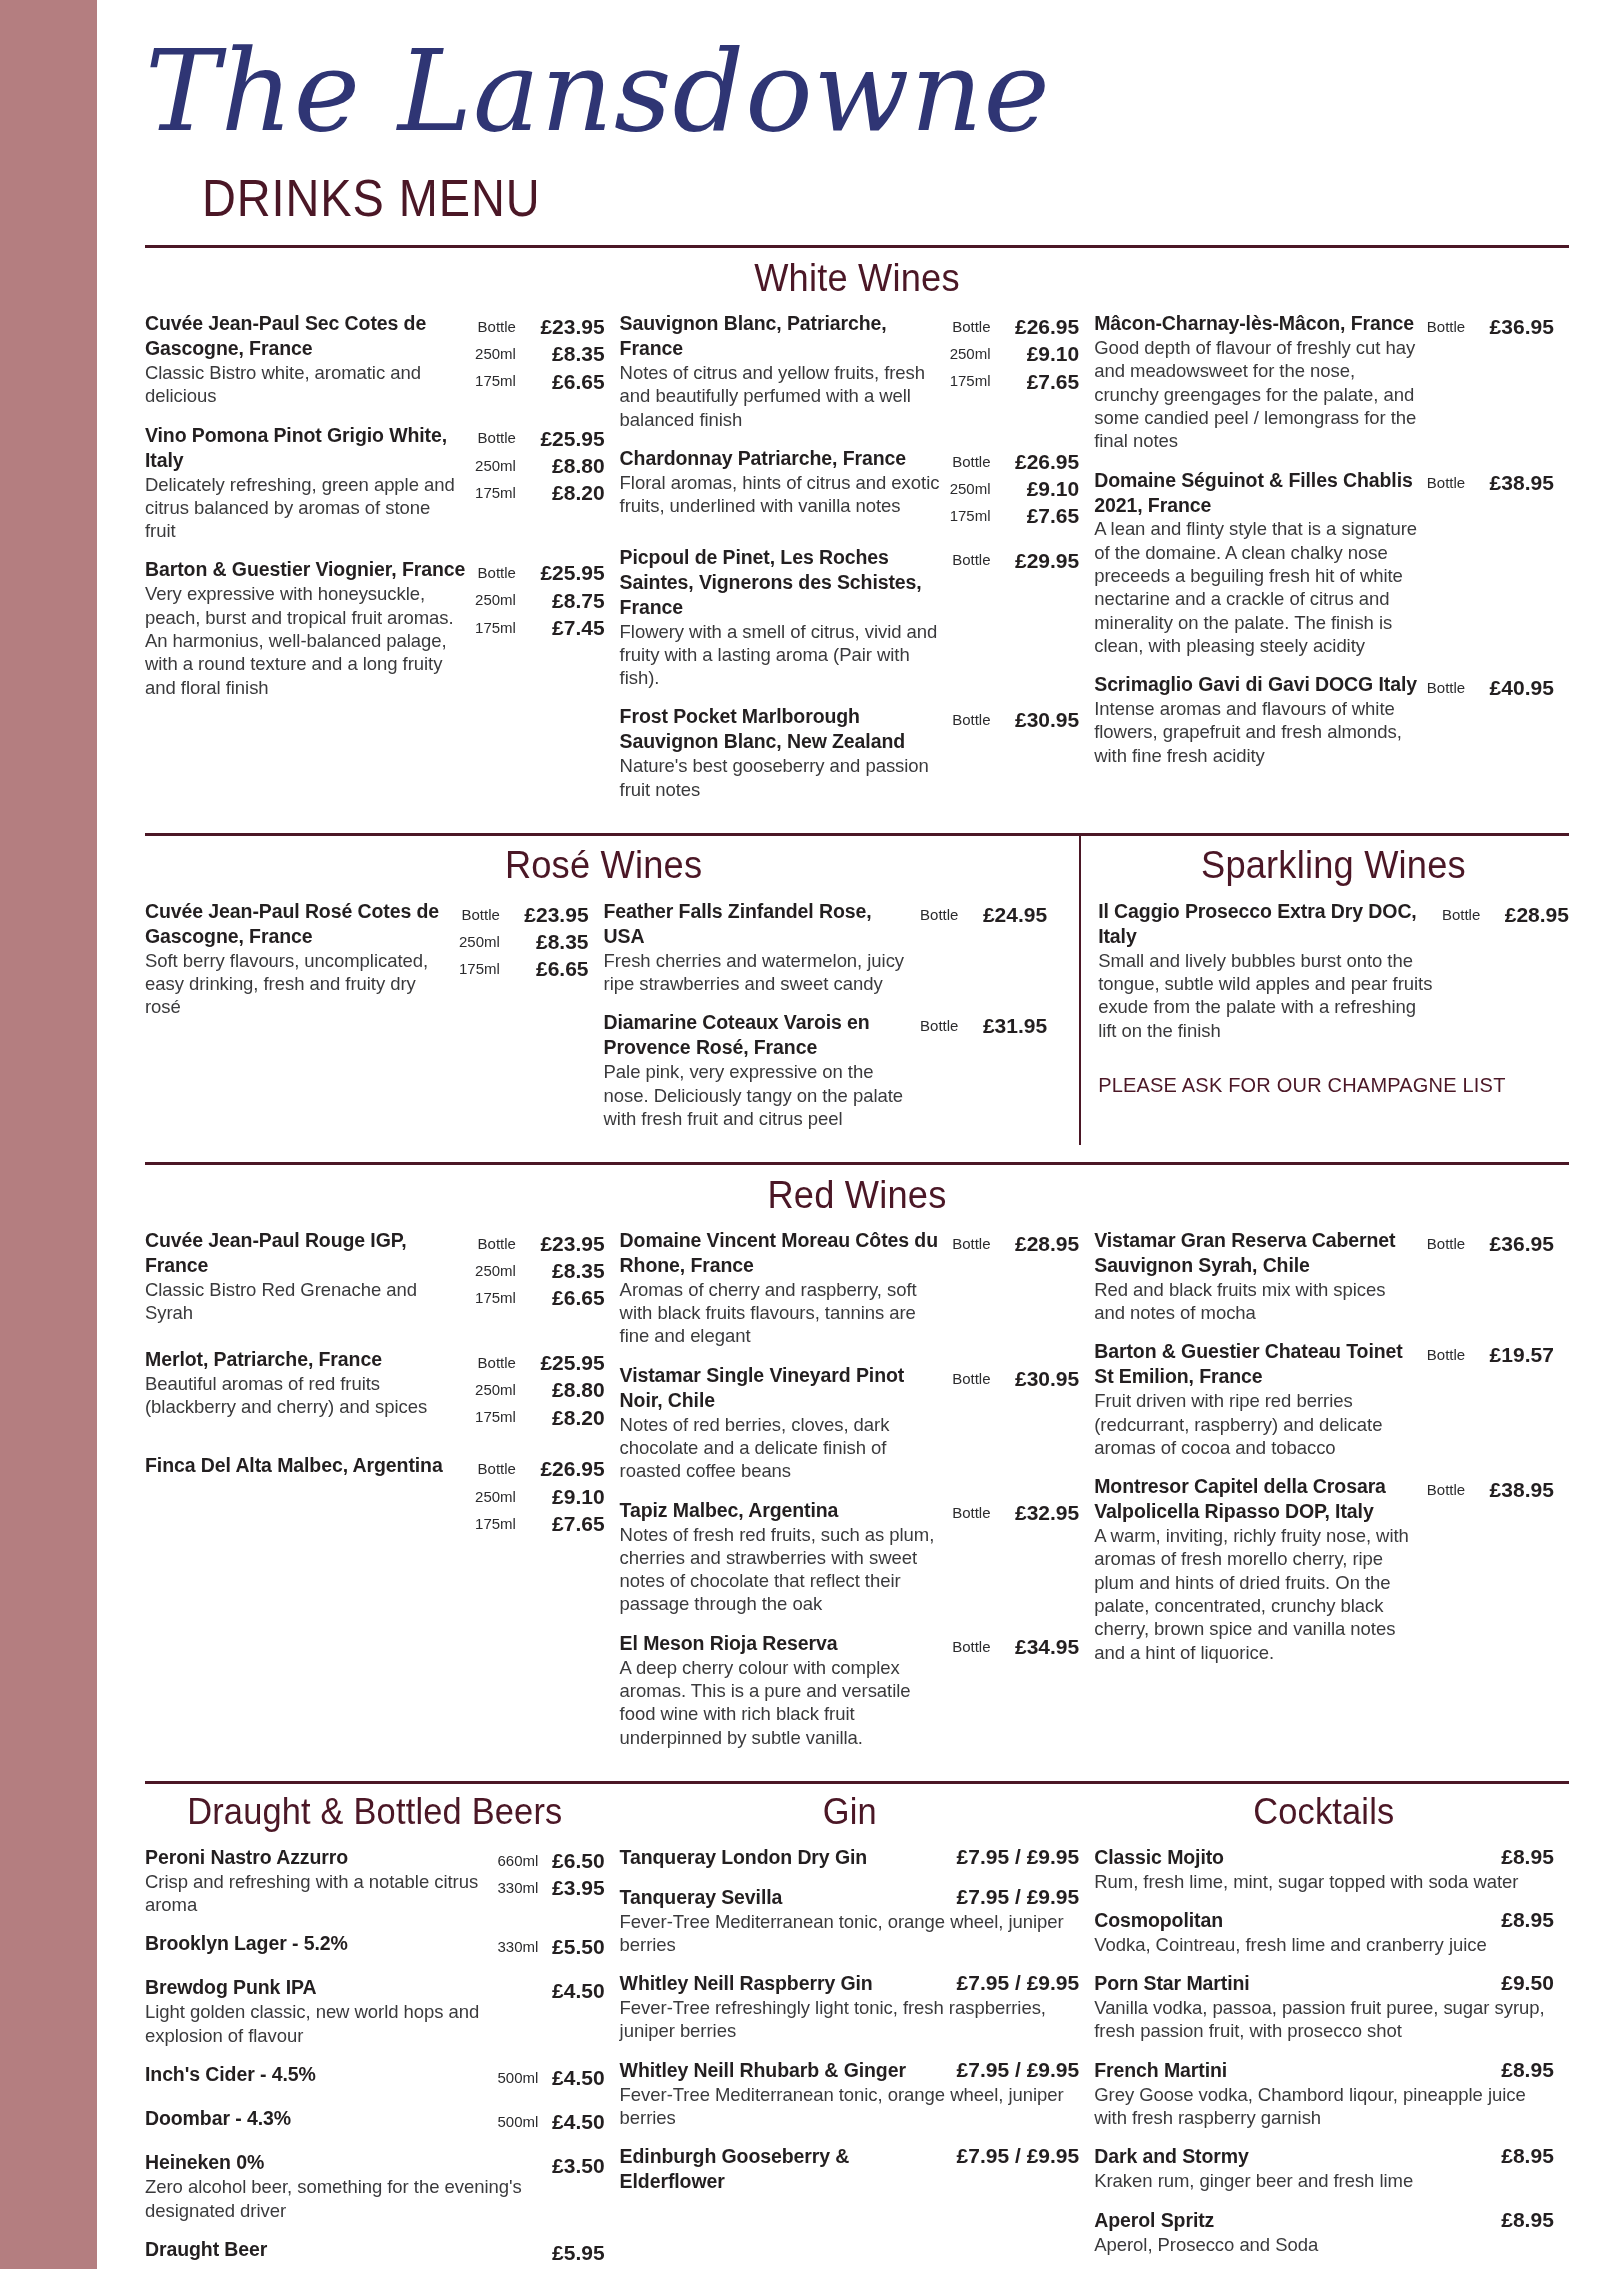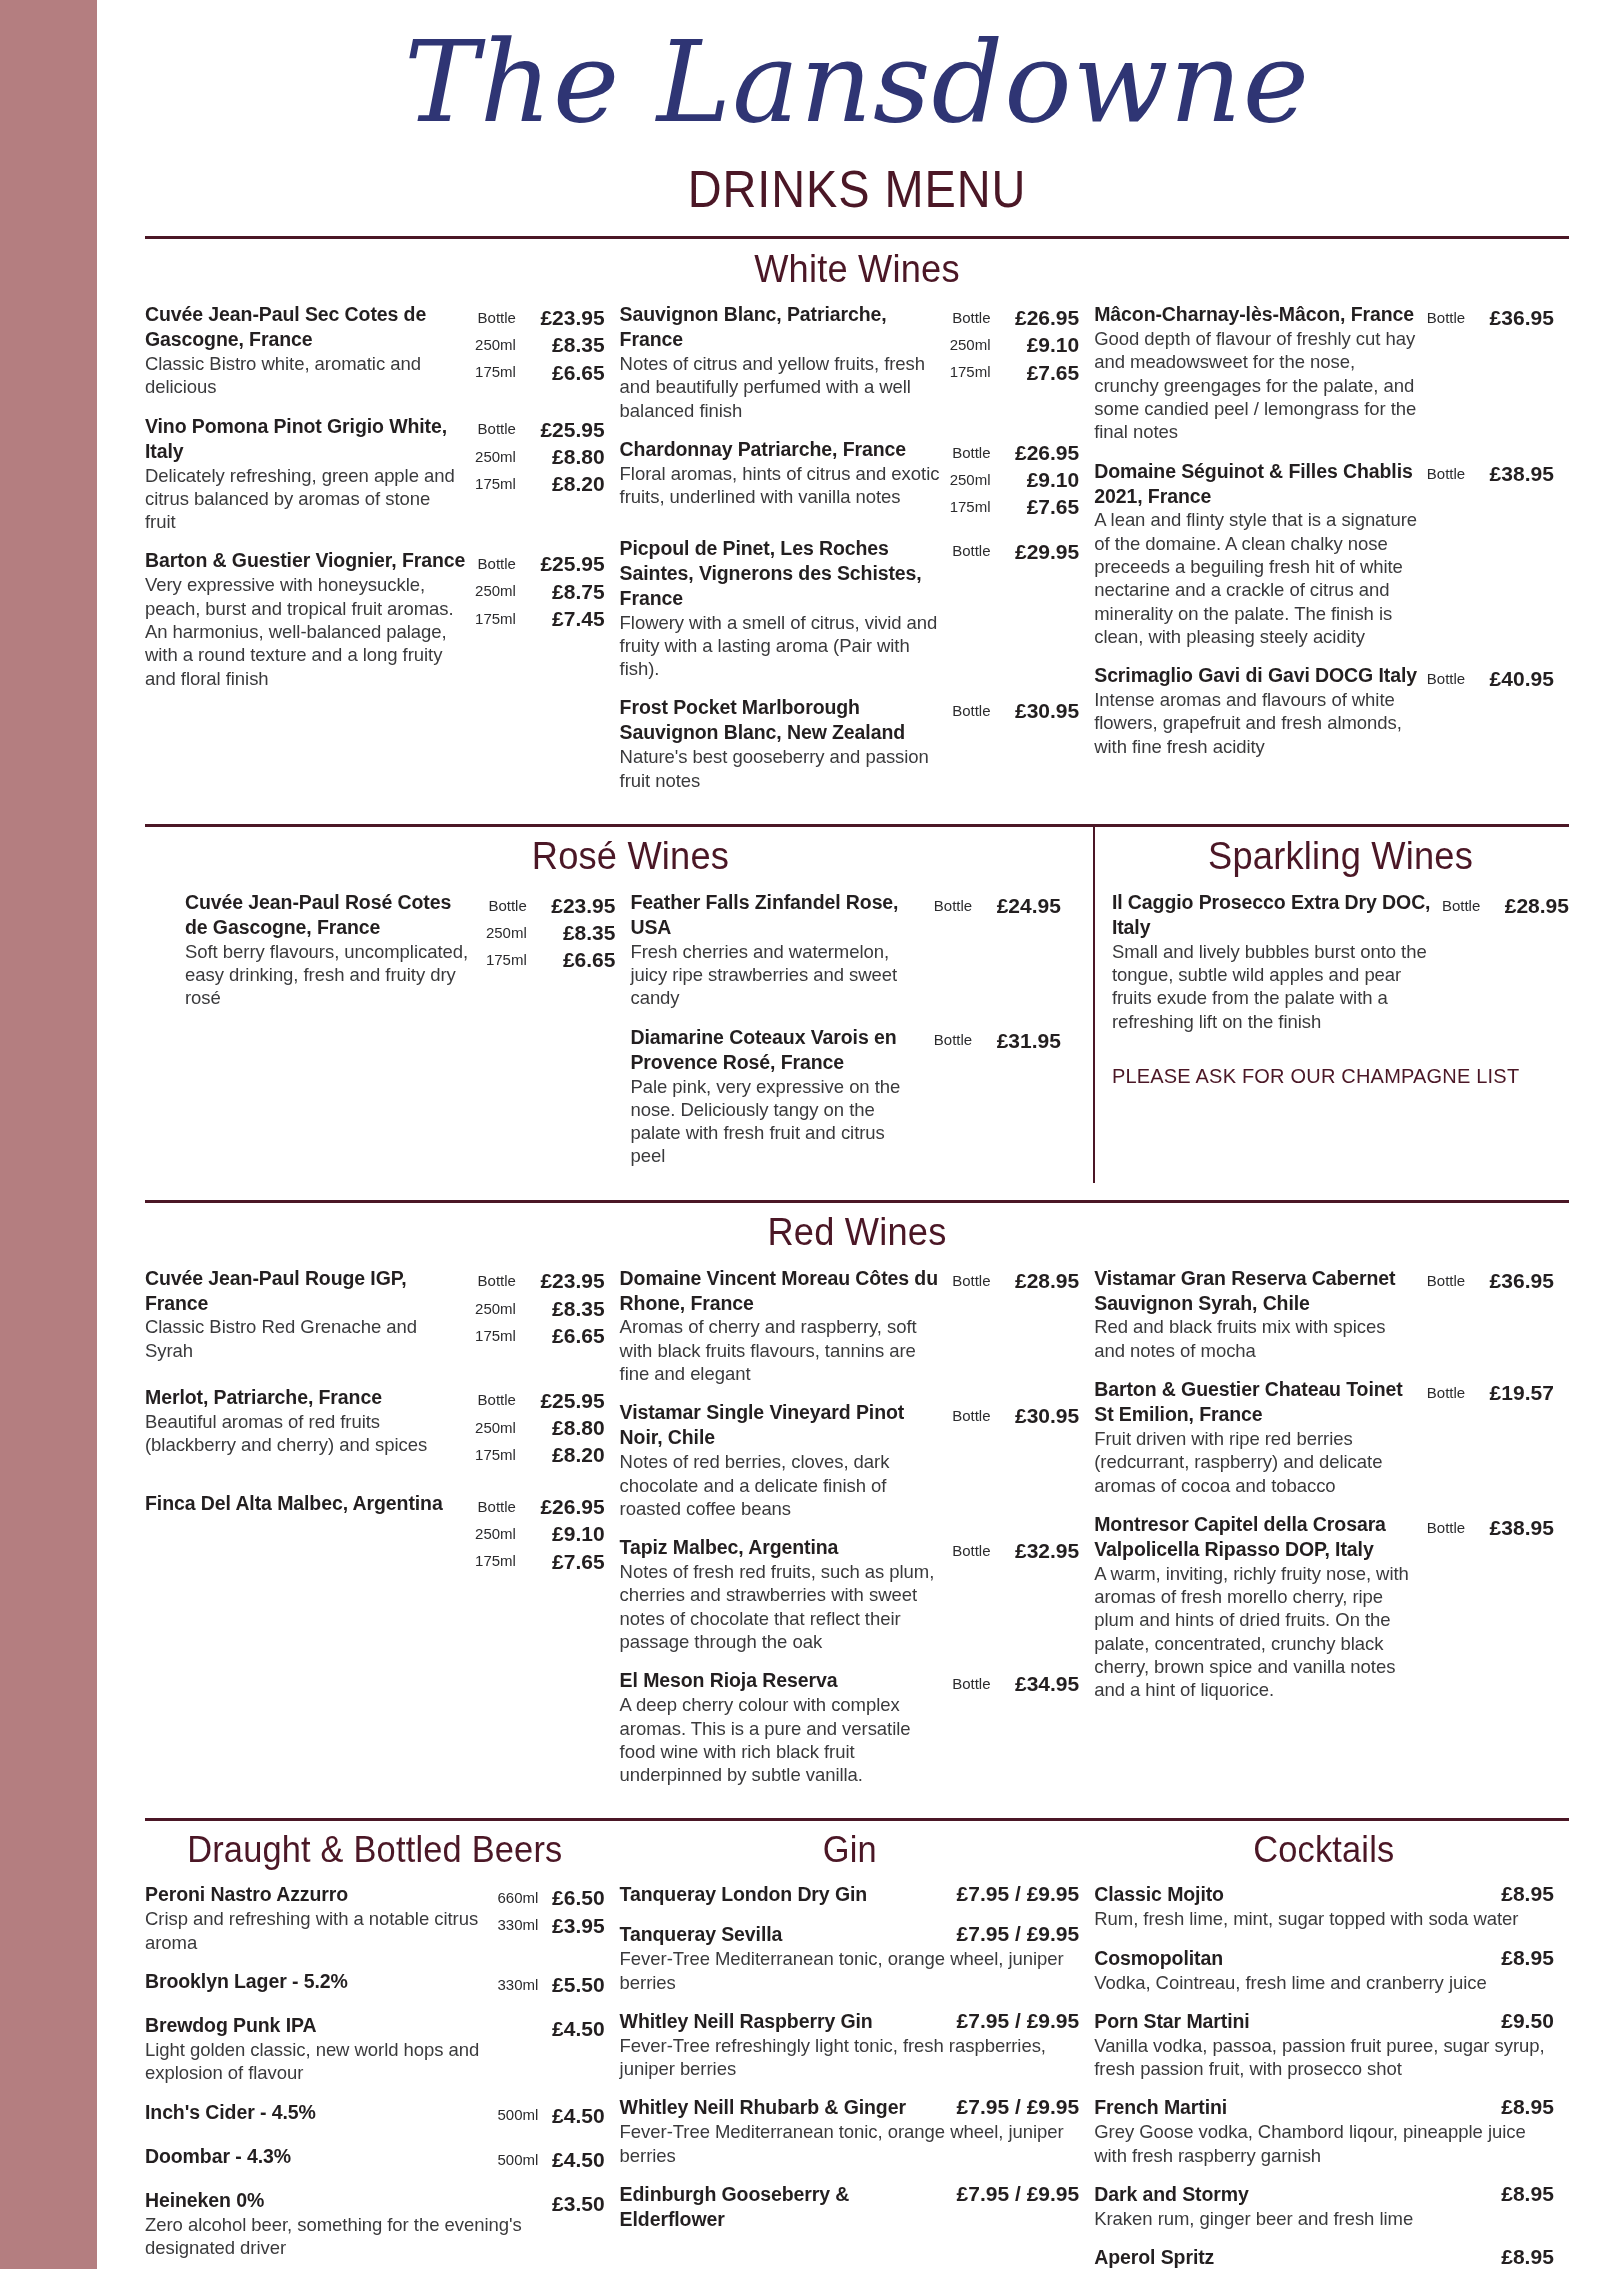--- a/index.html
+++ b/index.html
@@ -18,21 +18,21 @@
     background: #b47e80;
   }
 
   .content {
     position: absolute; left: 97px; top: 0;
     width: 1521px; height: 2269px;
     padding: 0 49px 0 48px;
   }
 
   
-  .masthead { text-align: center; padding-top: 25px; }
+  .masthead { text-align: left; padding-top: 34px; }
   .brand {
     font-family: "DejaVu Serif", serif;
     font-style: italic;
     font-weight: 400;
     font-size: 112px;
     line-height: 1.02;
     color: #2f3574;
     letter-spacing: 1px;
     white-space: nowrap;
   }
@@ -62,21 +62,21 @@
     transform: scaleX(0.93);
   }
   .sec-head.sm { font-size: 37px; }
 
   
   .cols { display: flex; gap: 0; align-items: flex-start; }
   .col { padding-right: 15px; }
   .col-3 { width: 33.33%; }
 
   .band { position: relative; }
-  .band.split { display: flex; margin-left: 40px; }
+  .band.split { display: flex; }
   .band.split .half-a { width: 65.6%; padding-right: 17px; }
   .band.split .half-b { width: 34.4%; padding-left: 17px; border-left: 2.9px solid #4b1726; }
 
   
   .item { margin-bottom: 15px; display: flex; align-items: flex-start; }
   .item .txt { flex: 1 1 auto; padding-right: 9.5px; min-width: 0; }
   .item .prices { flex: 0 0 auto; text-align: right; padding-top: 1.9px; }
 
   .name {
     font-size: 19.5px; font-weight: 700; color: #231f20;

